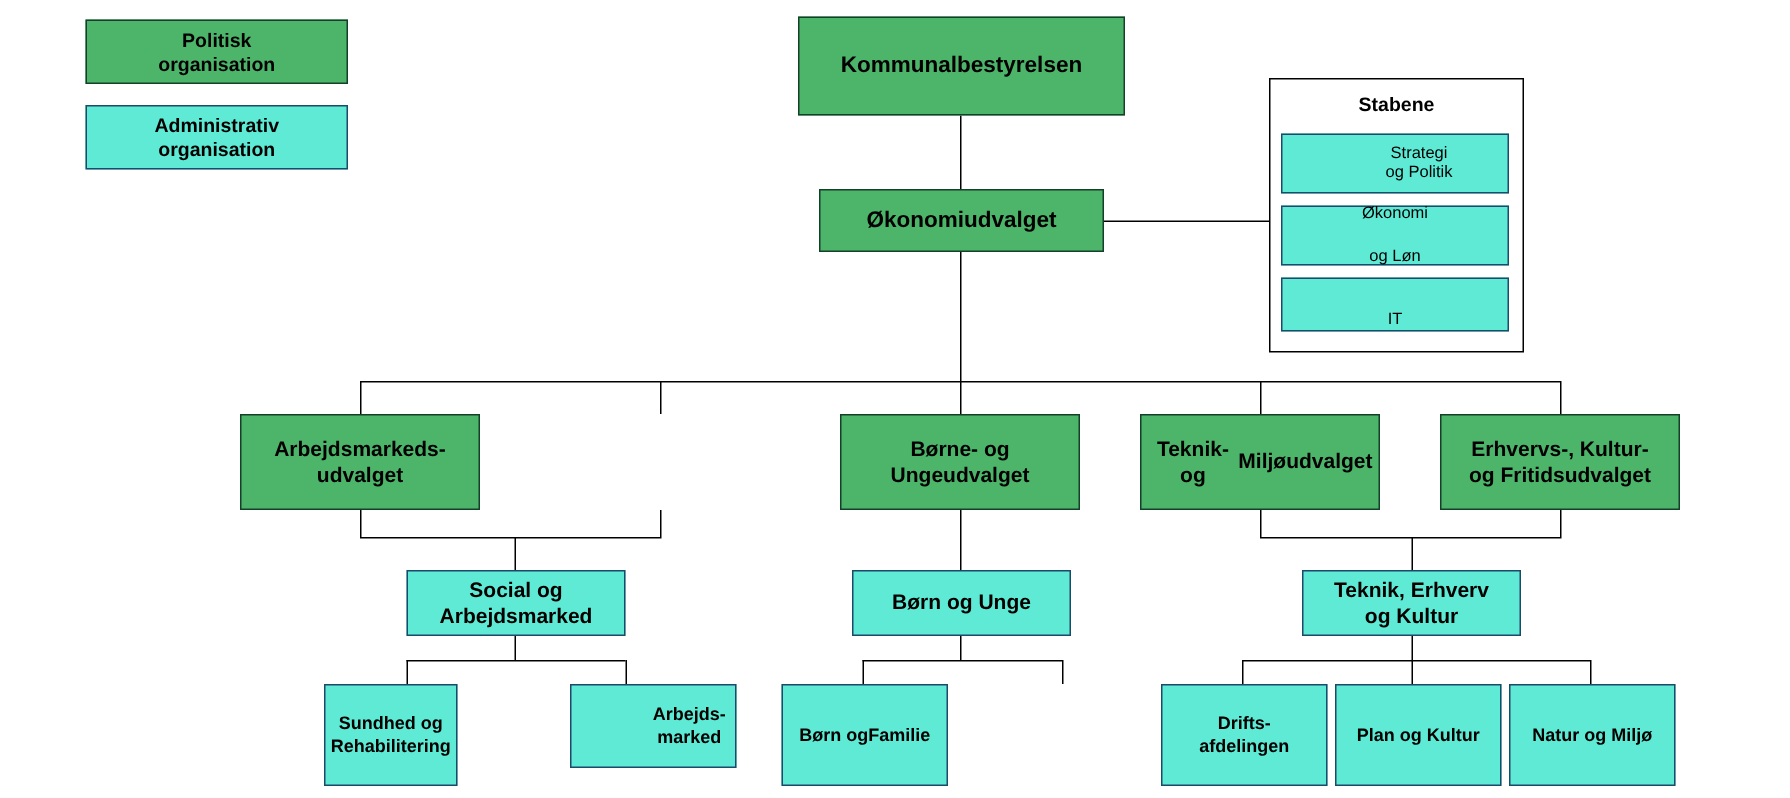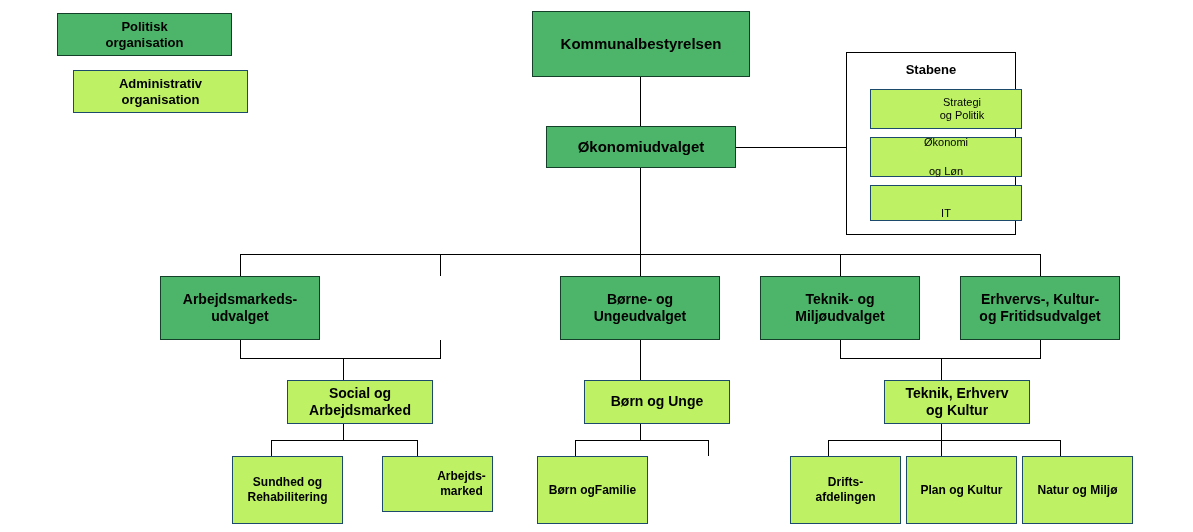--- a/index.html
+++ b/index.html
@@ -26,23 +26,22 @@
     justify-content: center;
     text-align: center;
     line-height: 1.22;
     z-index: 3;
   }
   .green {
     background: #4cb56a;
     border-color: #14402a;
   }
   .blue {
-    background: #bef264;
+    background: #5eead4;
     border-color: #1b4a6b;
-    margin-left: 16px;
   }
   .white {
     background: #ffffff;
     border-color: #000000;
   }
   .bold {
     font-weight: bold;
   }
   .f15 { font-size: 15px; }
   .f14 { font-size: 14px; }
@@ -141,46 +140,46 @@
   </div>
 
   <div class="box green bold f14 label-cell" style="left:160px; top:276px; width:160px; height:64px; flex-direction:column;">
     <span>Arbejdsmarkeds-</span>
     <span>udvalget</span>
   </div>
   <div class="box green bold f14 label-cell" style="left:560px; top:276px; width:160px; height:64px; flex-direction:column;">
     <span>Børne- og</span>
     <span>Ungeudvalget</span>
   </div>
-  <div class="box green bold f14 label-cell" style="left:760px; top:276px; width:160px; height:64px; flex-direction:column;">
+  <div class="box green bold f14 label-cell" style="left:760px; top:276px; width:160px; height:64px; flex-direction:row;">
     <span>Teknik- og</span>
     <span>Miljøudvalget</span>
   </div>
   <div class="box green bold f14 label-cell" style="left:960px; top:276px; width:160px; height:64px; flex-direction:column;">
     <span>Erhvervs-, Kultur-</span>
     <span>og Fritidsudvalget</span>
   </div>
 
   <div class="box blue bold f14" style="left:271px; top:380px; width:146px; height:44px; flex-direction:column;">
     <span>Social og</span>
     <span>Arbejdsmarked</span>
   </div>
   <div class="box blue bold f14" style="left:568px; top:380px; width:146px; height:44px; flex-direction:column;">
     <span>Børn og Unge</span>
   </div>
   <div class="box blue bold f14" style="left:868px; top:380px; width:146px; height:44px; flex-direction:column;">
     <span>Teknik, Erhverv</span>
     <span>og Kultur</span>
   </div>
 
-  <div class="box blue bold f12" style="left:216px; top:456px; width:111px; height:68px; flex-direction:column;">
+  <div class="box blue bold f12" style="left:216px; top:456px; width:89px; height:68px; flex-direction:column;">
     <span>Sundhed og</span>
     <span>Rehabilitering</span>
   </div>
-  <div class="box blue bold f12" style="left:366px; top:456px; width:111px; height:56px; flex-direction:column;padding-left:48px;">
+  <div class="box blue bold f12" style="left:380px; top:456px; width:111px; height:56px; flex-direction:column;padding-left:48px;">
     <span>Arbejds-</span>
     <span>marked</span>
   </div>
   <div class="box blue bold f12" style="left:521px; top:456px; width:111px; height:68px; flex-direction:row;">
     <span>Børn og</span>
     <span>Familie</span>
   </div>
   <div class="box blue bold f12" style="left:774px; top:456px; width:111px; height:68px; flex-direction:column;">
     <span>Drifts-</span>
     <span>afdelingen</span>

